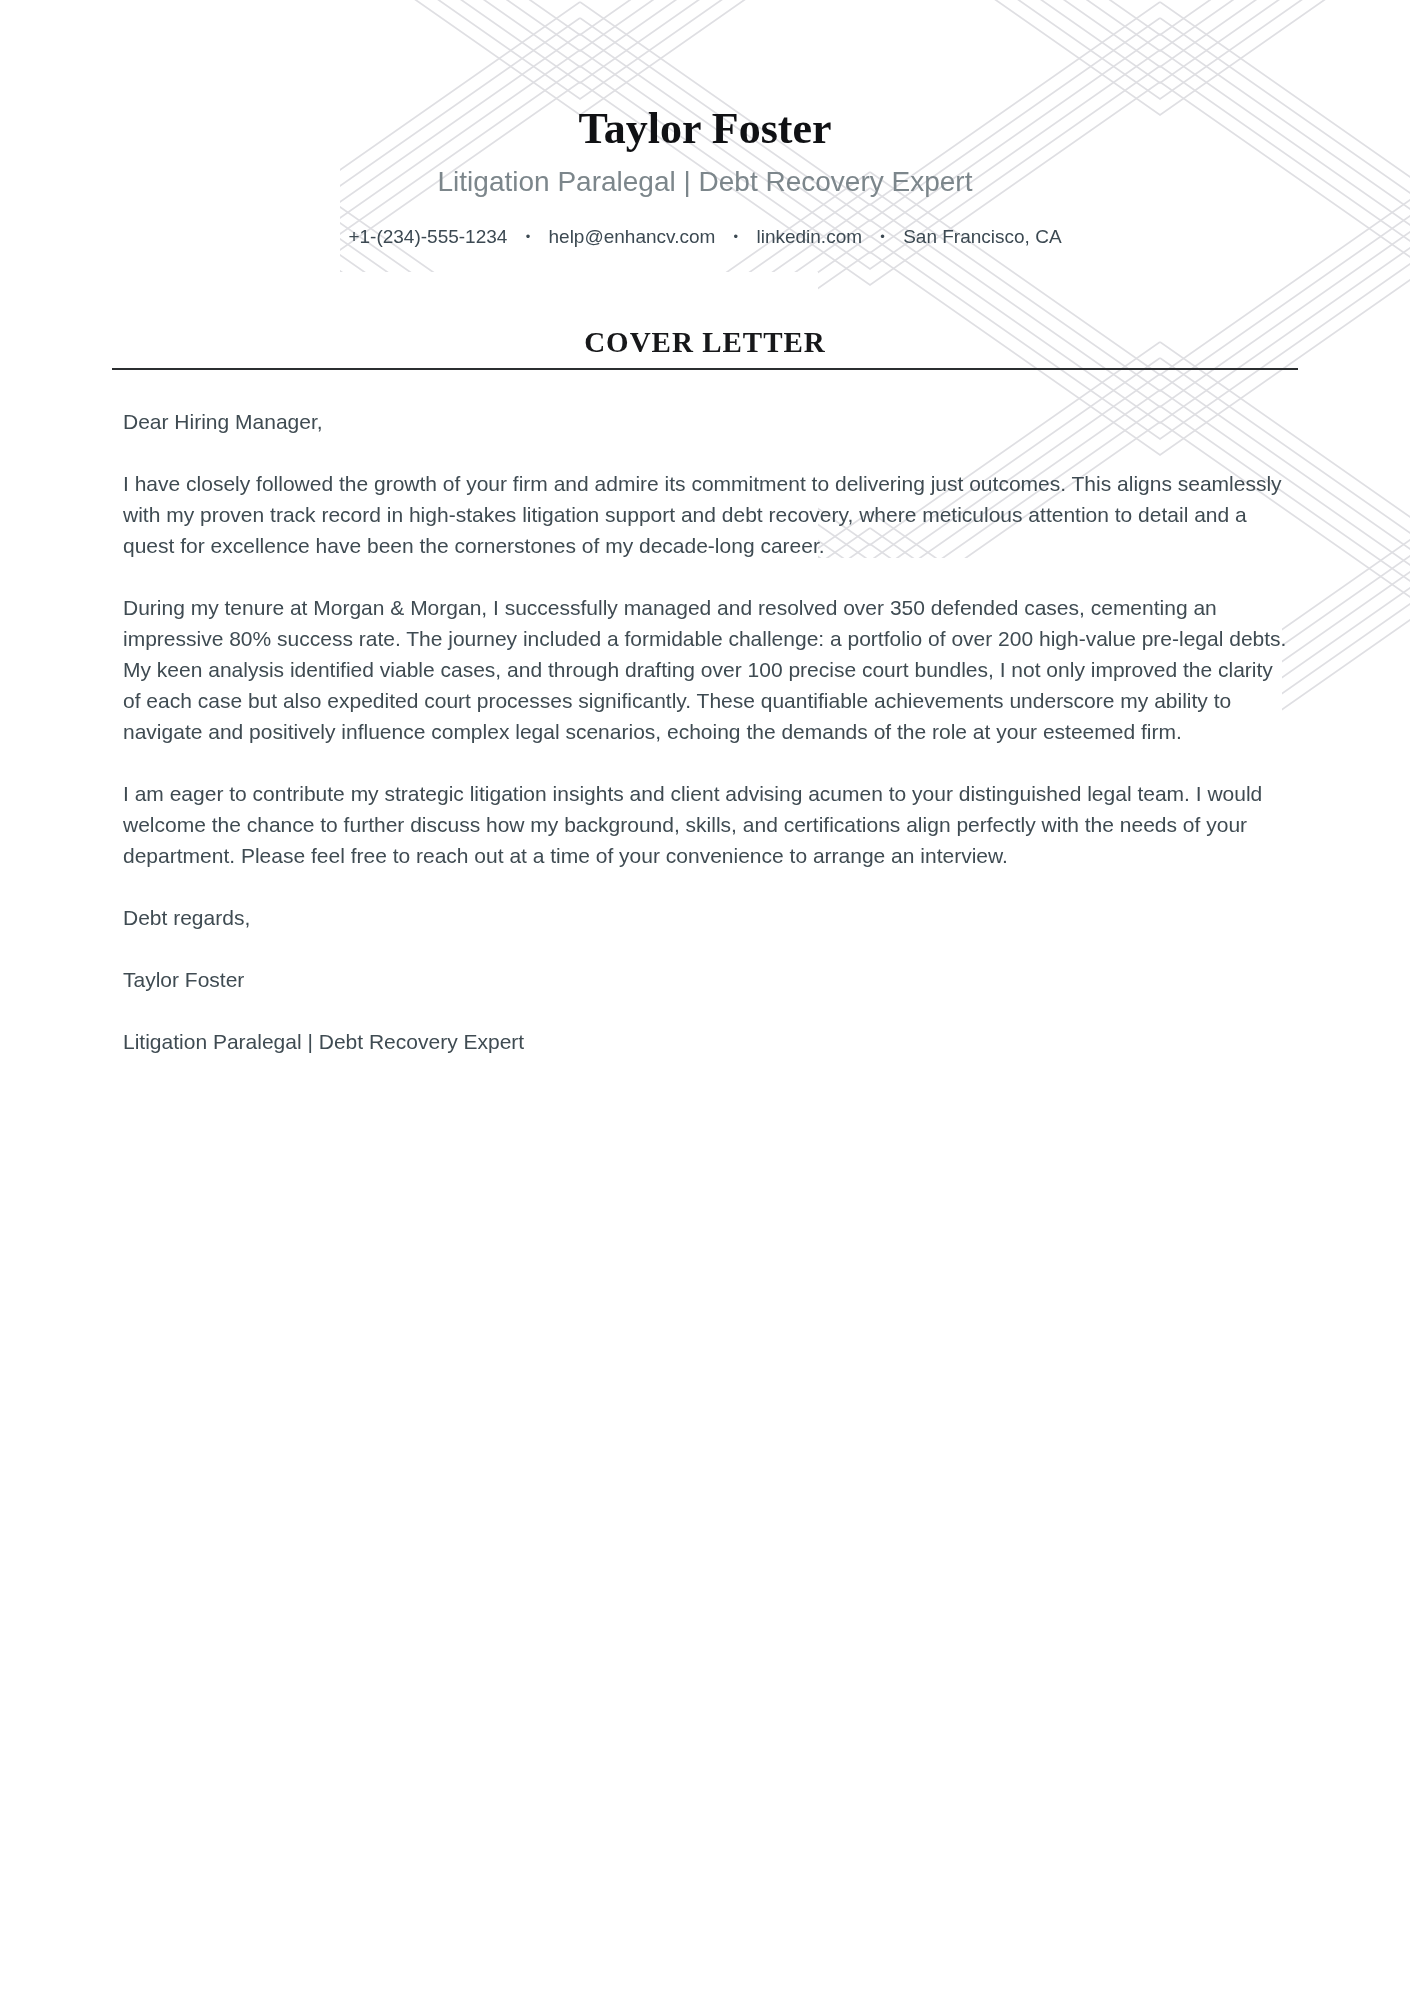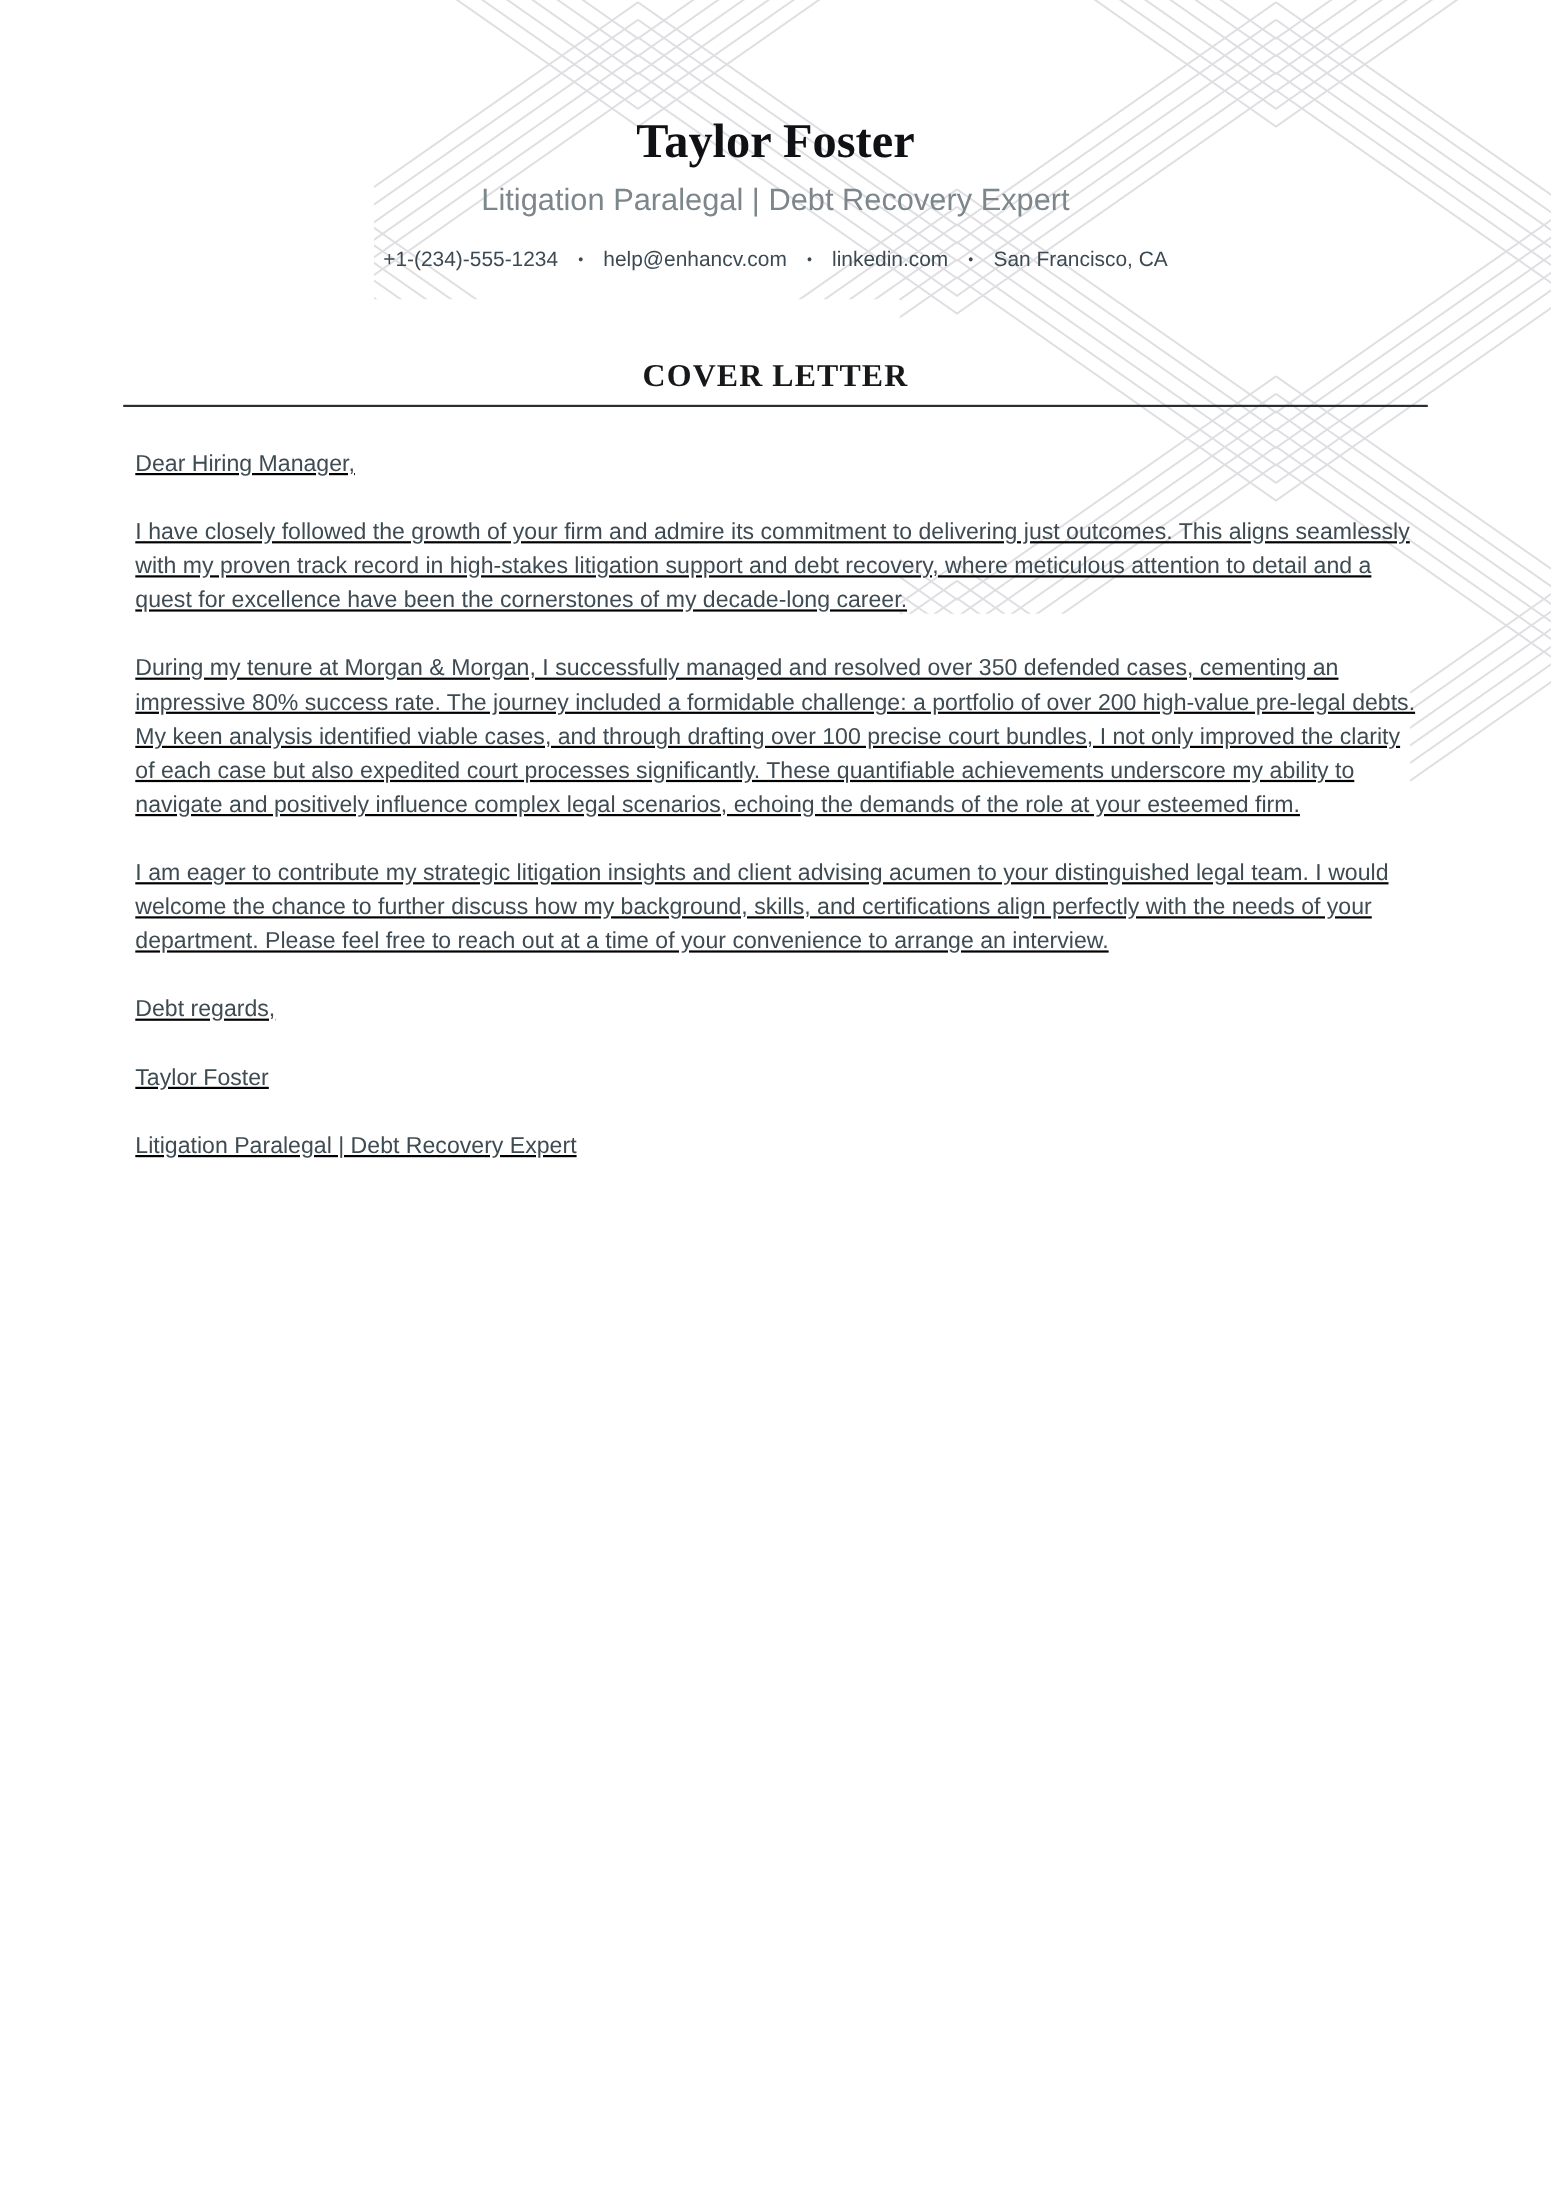--- a/index.html
+++ b/index.html
@@ -79,21 +79,20 @@
   }
   .rule {
     width: 1186px;
     margin: 9px auto 0 auto;
     border-top: 2px solid #2b2e30;
   }
   
   .letter {
     width: 1164px;
     margin: 36px auto 16px auto;
-    text-decoration: underline;
   }
   .letter p {
     margin: 0 0 31px 0;
     font-size: 21px;
     line-height: 31px;
     color: #3f4b52;
   }
   
   footer {
     position: absolute;

